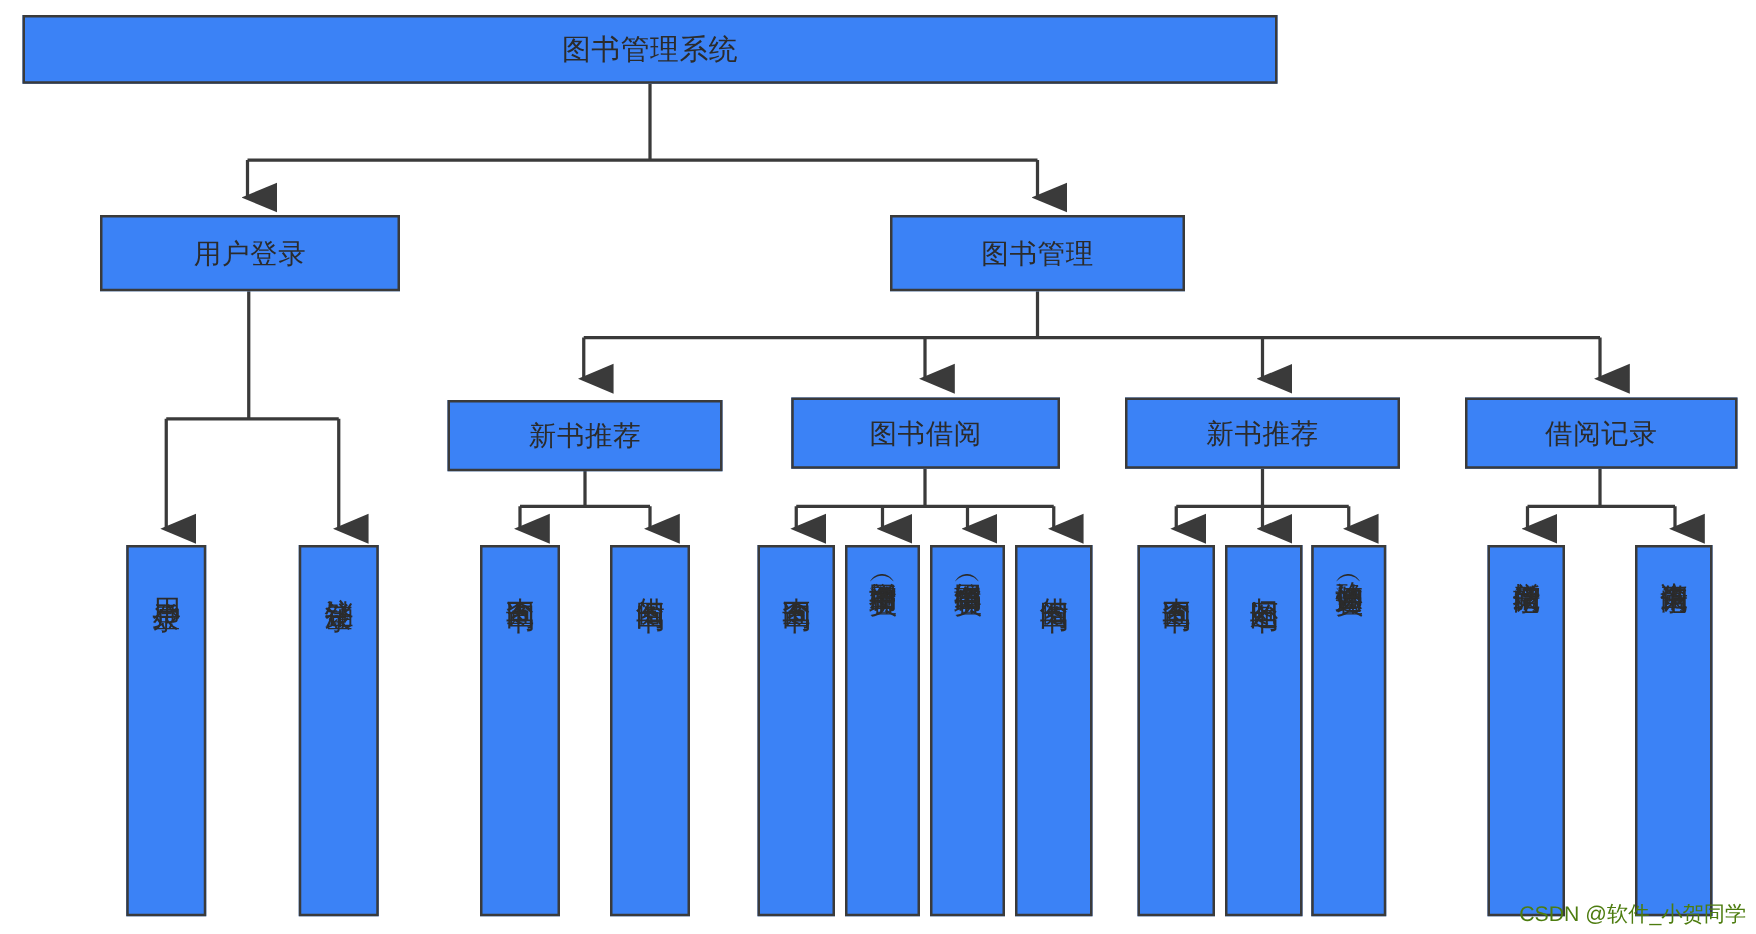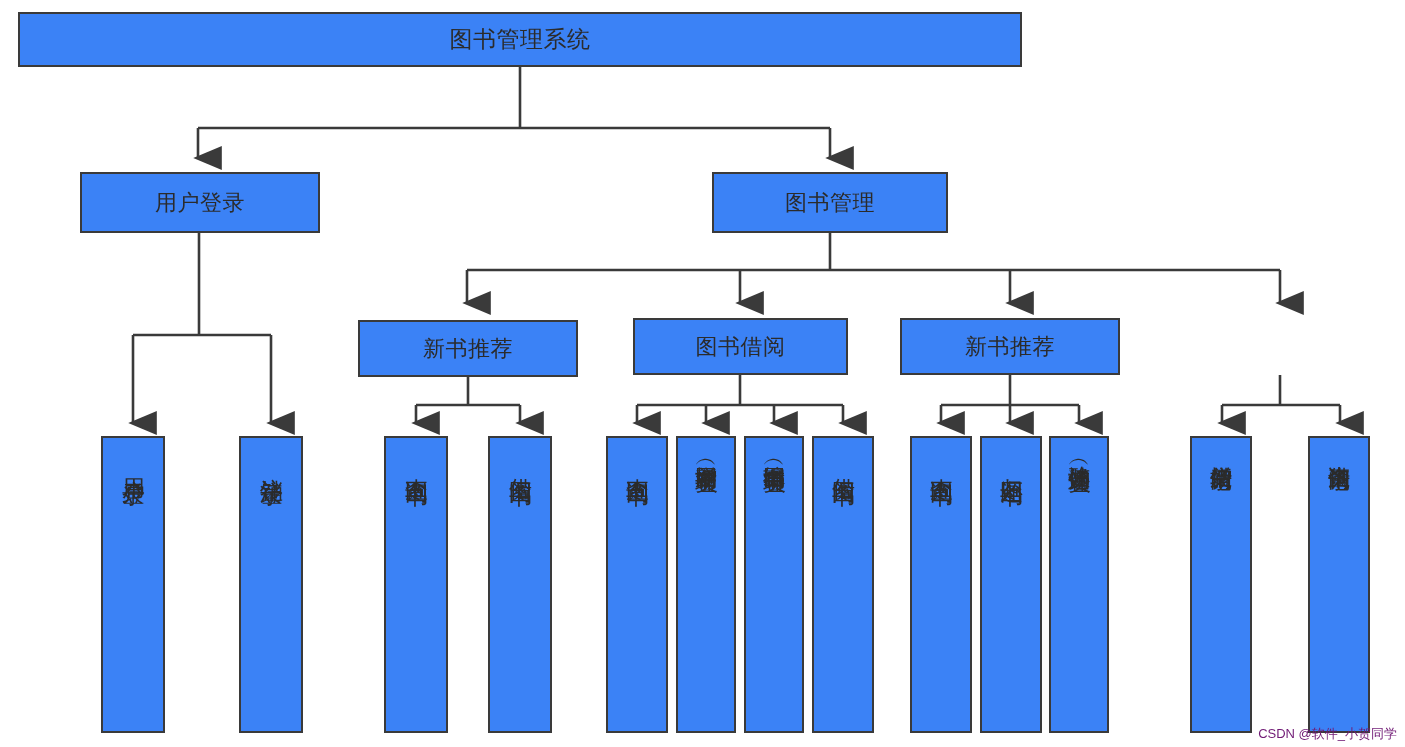--- a/index.html
+++ b/index.html
@@ -66,22 +66,22 @@
     padding-top: 10px;
   }
   .node.leaf.tall-text .node-label {
     font-size: 22px;
     letter-spacing: 1px;
   }
   #watermark {
     position: absolute;
     right: 8px;
     bottom: 4px;
-    font-size: 13px;
-    color: #701a75;
+    font-size: 17px;
+    color: #4d7c0f;
     z-index: 5;
     white-space: nowrap;
     font-family: "Liberation Sans", "DejaVu Sans", sans-serif;
   }
 </style>
 </head>
 <body>
 
 <div id="diagram-canvas">
 
@@ -148,20 +148,23 @@
 
   <div class="node horizontal" style="left:358px; top:320px; width:220px; height:57px;">
     <span class="node-label">新书推荐</span>
   </div>
   <div class="node horizontal" style="left:633px; top:318px; width:215px; height:57px;">
     <span class="node-label">图书借阅</span>
   </div>
   <div class="node horizontal" style="left:900px; top:318px; width:220px; height:57px;">
     <span class="node-label">新书推荐</span>
   </div>
+  <div class="node horizontal" style="left:1172px; top:318px; width:218px; height:57px;">
+    <span class="node-label">借阅记录</span>
+  </div>
 
   <div class="node leaf" style="left:101px; top:436px; width:64px; height:297px;">
     <span class="node-label">用户登录</span>
   </div>
   <div class="node leaf" style="left:239px; top:436px; width:64px; height:297px;">
     <span class="node-label">注销登录</span>
   </div>
 
   <div class="node leaf" style="left:384px; top:436px; width:64px; height:297px;">
     <span class="node-label">查询图书</span>

